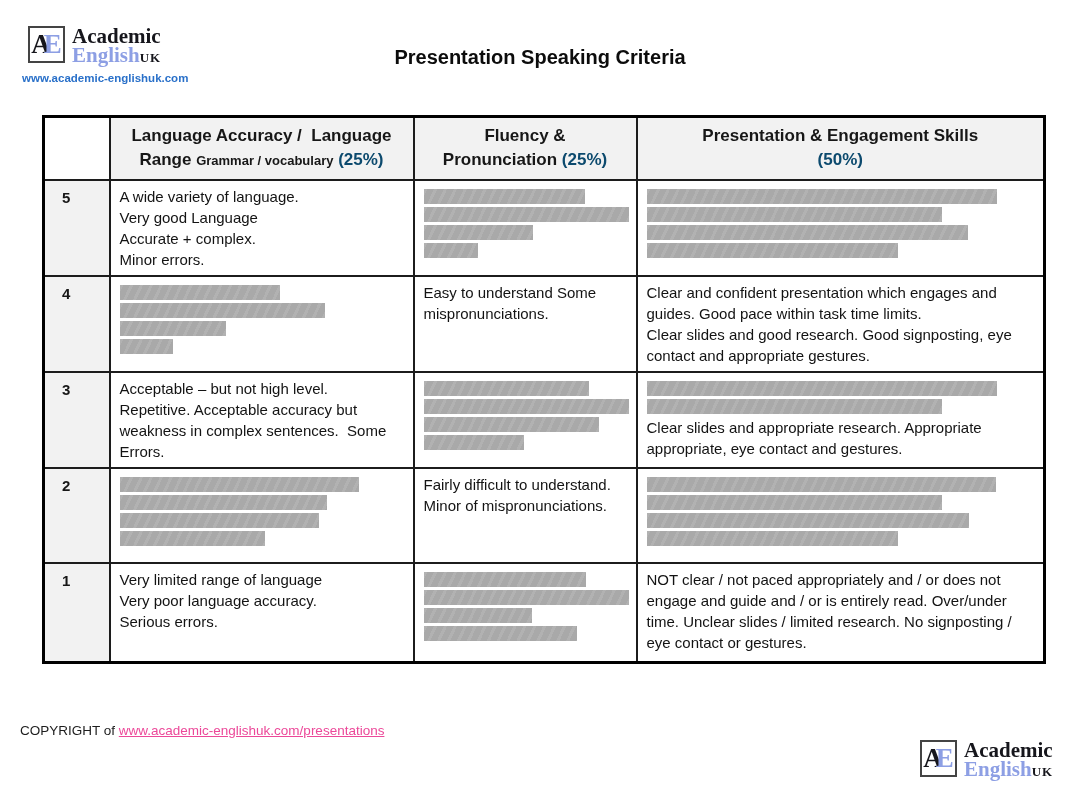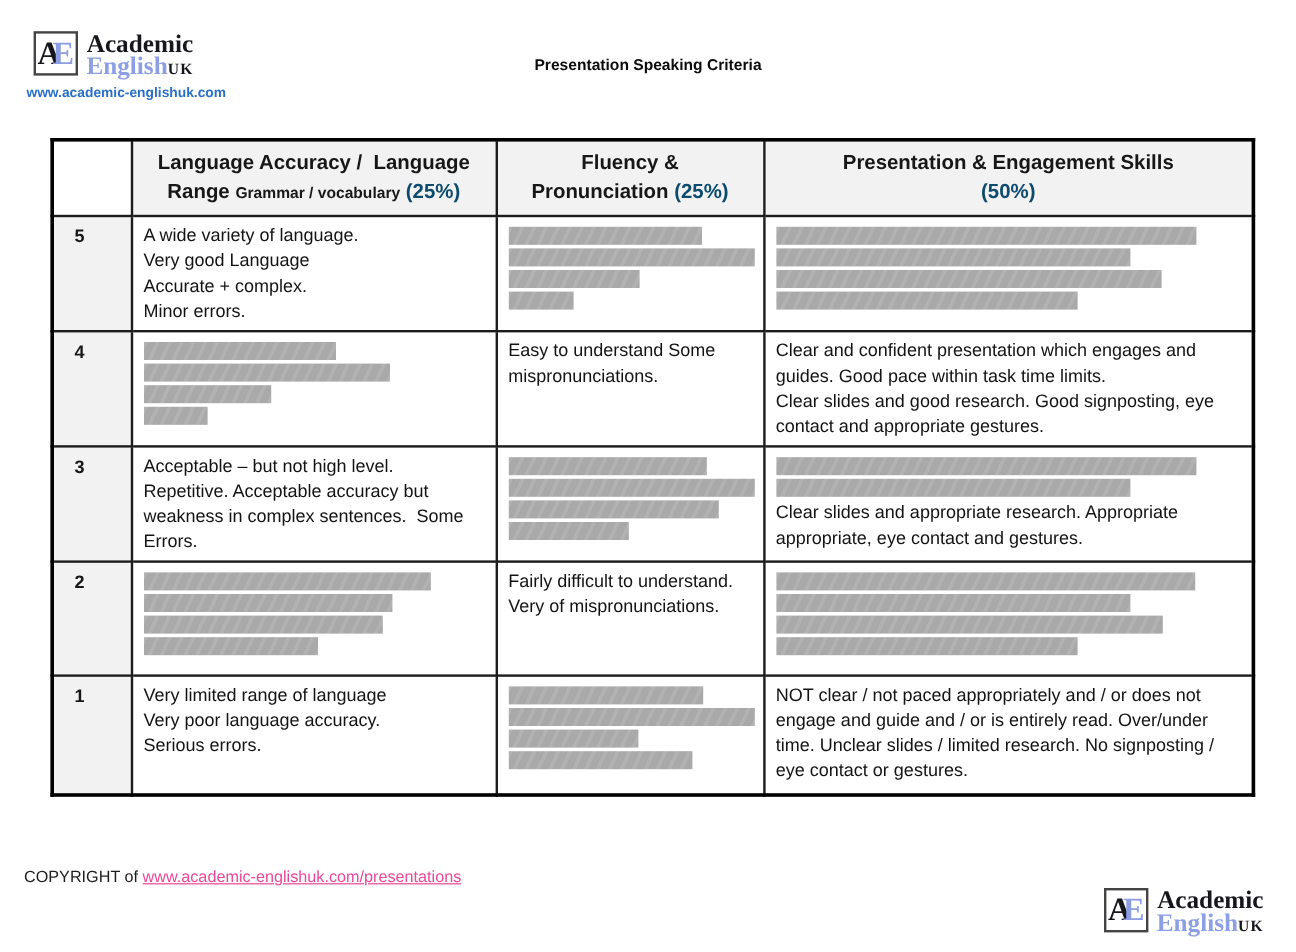--- a/index.html
+++ b/index.html
@@ -5,28 +5,28 @@
   * { margin:0; padding:0; box-sizing:border-box; }
   html,body { width:1080px; height:793px; background:#ffffff; font-family:"Liberation Sans", sans-serif; position:relative; overflow:hidden; color:#111; }
 
   
   .logo { position:absolute; display:flex; align-items:flex-start; gap:7px; font-family:"Liberation Serif", serif; }
   .logo-top { left:28px; top:26px; }
   .logo-bottom { left:920px; top:740px; }
   .logo-box { width:37px; height:37px; border:2px solid #444; background:#fff; display:flex; align-items:center; justify-content:center; font-weight:700; font-size:27px; line-height:1; }
   .logo-box .l-a { color:#16161c; }
   .logo-box .l-e { color:#8d9fe4; margin-left:-7px; }
-  .logo-words { line-height:19px; font-size:21px; padding-top:1px;text-align:center; }
+  .logo-words { line-height:19px; font-size:21px; padding-top:1px; }
   .logo-w1 { color:#16161c; font-weight:600; }
   .logo-w2 { color:#8d9fe4; font-weight:600; }
   .logo-uk { color:#16161c; font-size:13px; font-weight:700; letter-spacing:1px; }
   .site-link { position:absolute; left:22px; top:72px; font-size:11.5px; font-weight:700; color:#2970c9; text-decoration:none; }
 
   
-  .page-title { position:absolute; left:0; right:0; top:46px; text-align:center; font-size:13px; font-weight:700; color:#0c0c0c; }
+  .page-title { position:absolute; left:0; right:0; top:46px; text-align:center; font-size:20px; font-weight:700; color:#0c0c0c; }
 
   
   .criteria-table { position:absolute; left:42px; top:115px; border-collapse:collapse; table-layout:fixed; width:1001px; border:3px solid #000; }
   .criteria-table th, .criteria-table td { border:2px solid #1c1c1c; vertical-align:top; overflow:hidden; }
   .criteria-table th { background:#f2f2f2; vertical-align:middle; text-align:center; font-size:17px; font-weight:700; padding:4px 12px; line-height:24px; color:#171717; }
   th.score-head { background:#ffffff; }
   th.lang-head { padding:4px 14px; }
   td.score { background:#f2f2f2; font-weight:700; font-size:15px; padding:8px 0 0 17px; color:#171717; }
   td.content { padding:5px 9px; font-size:15px; line-height:21px; color:#131313; background:#fff; }
   .cell-text { white-space:pre-line; }
@@ -178,21 +178,21 @@
             <div class="bar" style="width: 239px;"></div>
             <div class="bar" style="width: 207px;"></div>
             <div class="bar" style="width: 199px;"></div>
             <div class="bar" style="width: 145px;"></div>
           </div>
 
     </td>
     <td class="content">
 
       <div class="cell-text">Fairly difficult to understand.
-Very of mispronunciations.</div>
+Minor of mispronunciations.</div>
     </td>
     <td class="content">
       <div class="bars">
             <div class="bar" style="width: 349px;"></div>
             <div class="bar" style="width: 295px;"></div>
             <div class="bar" style="width: 322px;"></div>
             <div class="bar" style="width: 251px;"></div>
           </div>
 
     </td>

